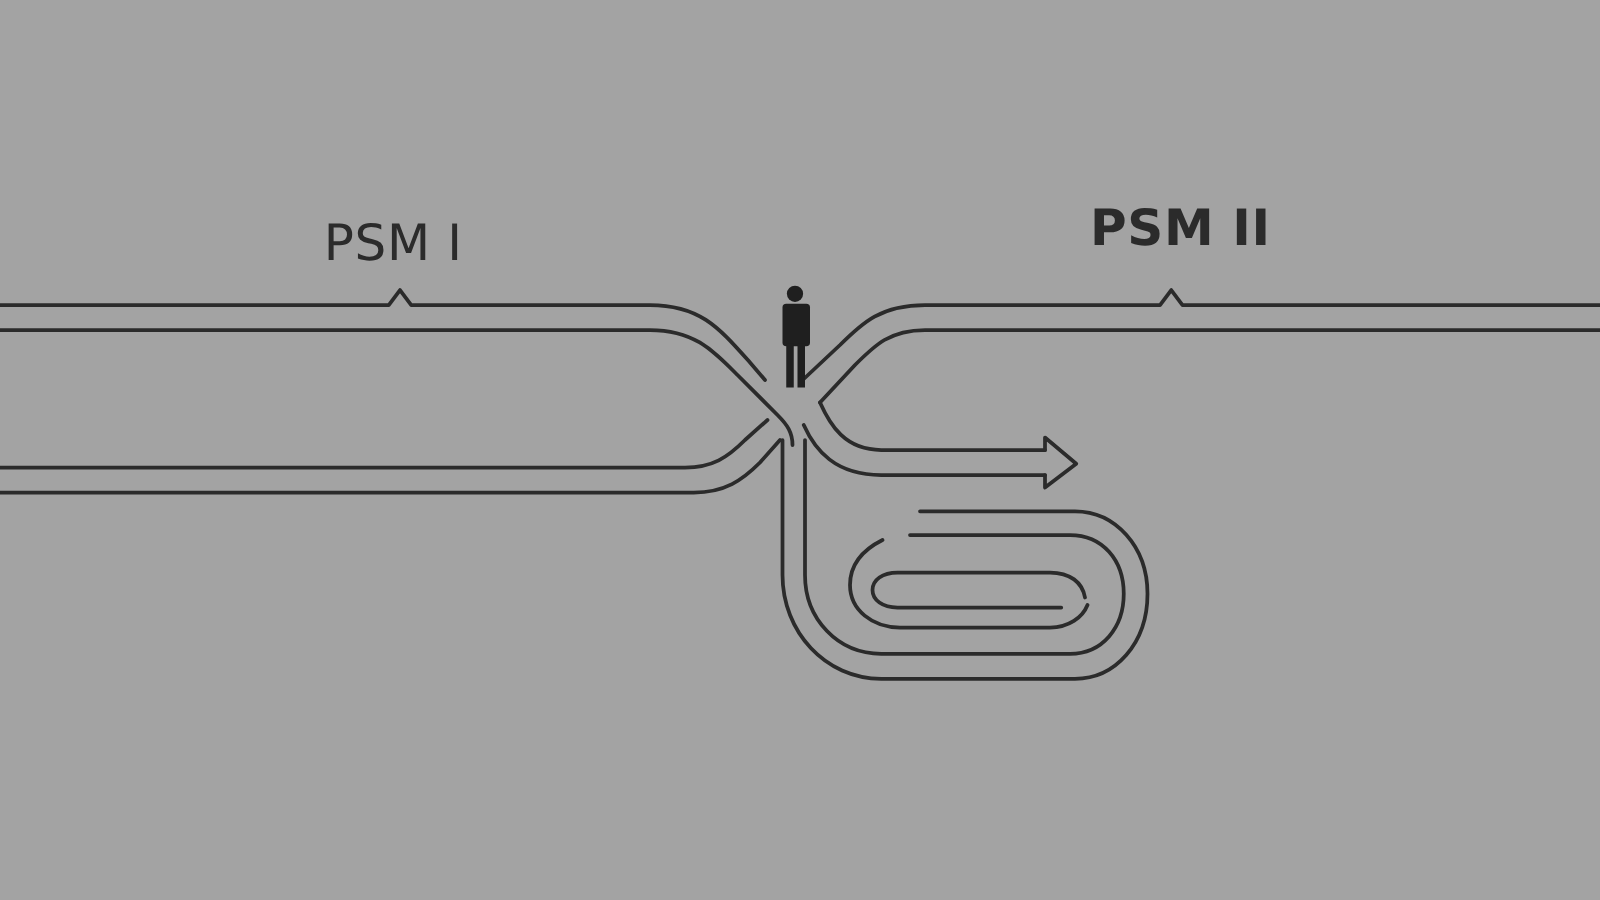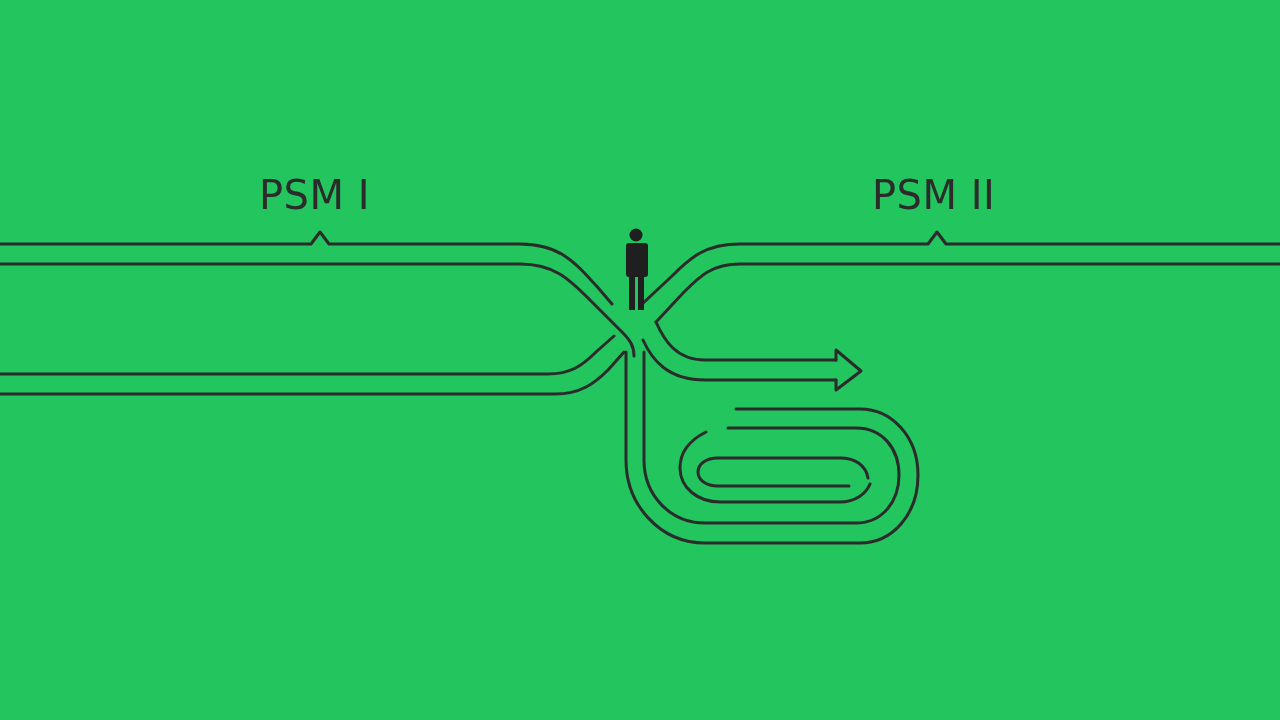--- a/index.html
+++ b/index.html
@@ -7,41 +7,41 @@
     padding: 0;
     width: 1280px;
     height: 720px;
     background: #ebebeb;
     overflow: hidden;
   }
   .canvas {
     position: relative;
     width: 1280px;
     height: 720px;
-    background: #22c55e;
+    background: #a3a3a3;
   }
   svg.diagram {
     position: absolute;
     left: 0;
     top: 0;
     width: 1280px;
     height: 720px;
   }
   .label {
     position: absolute;
     font-family: "DejaVu Sans", sans-serif;
     font-size: 40px;
     font-weight: normal;
     color: #2b2b2b;
     letter-spacing: 0.5px;
     line-height: 1;
     white-space: nowrap;
   }
   .label-psm1 { left: 259px; top: 175px; }
-  .label-psm2 { left: 872px; top: 175px; }
+  .label-psm2 { left: 872px; top: 163px; font-weight: bold; }
 </style>
 </head>
 <body>
 
 <div class="canvas">
 
   <svg class="diagram" viewBox="0 0 1280 720" xmlns="http://www.w3.org/2000/svg" fill="none" stroke="#2b2b2b" stroke-width="3" stroke-linecap="round" stroke-linejoin="round">
 
     <g>
       <path d="M0 244 L311 244 L320 232 L329 244 L520 244

